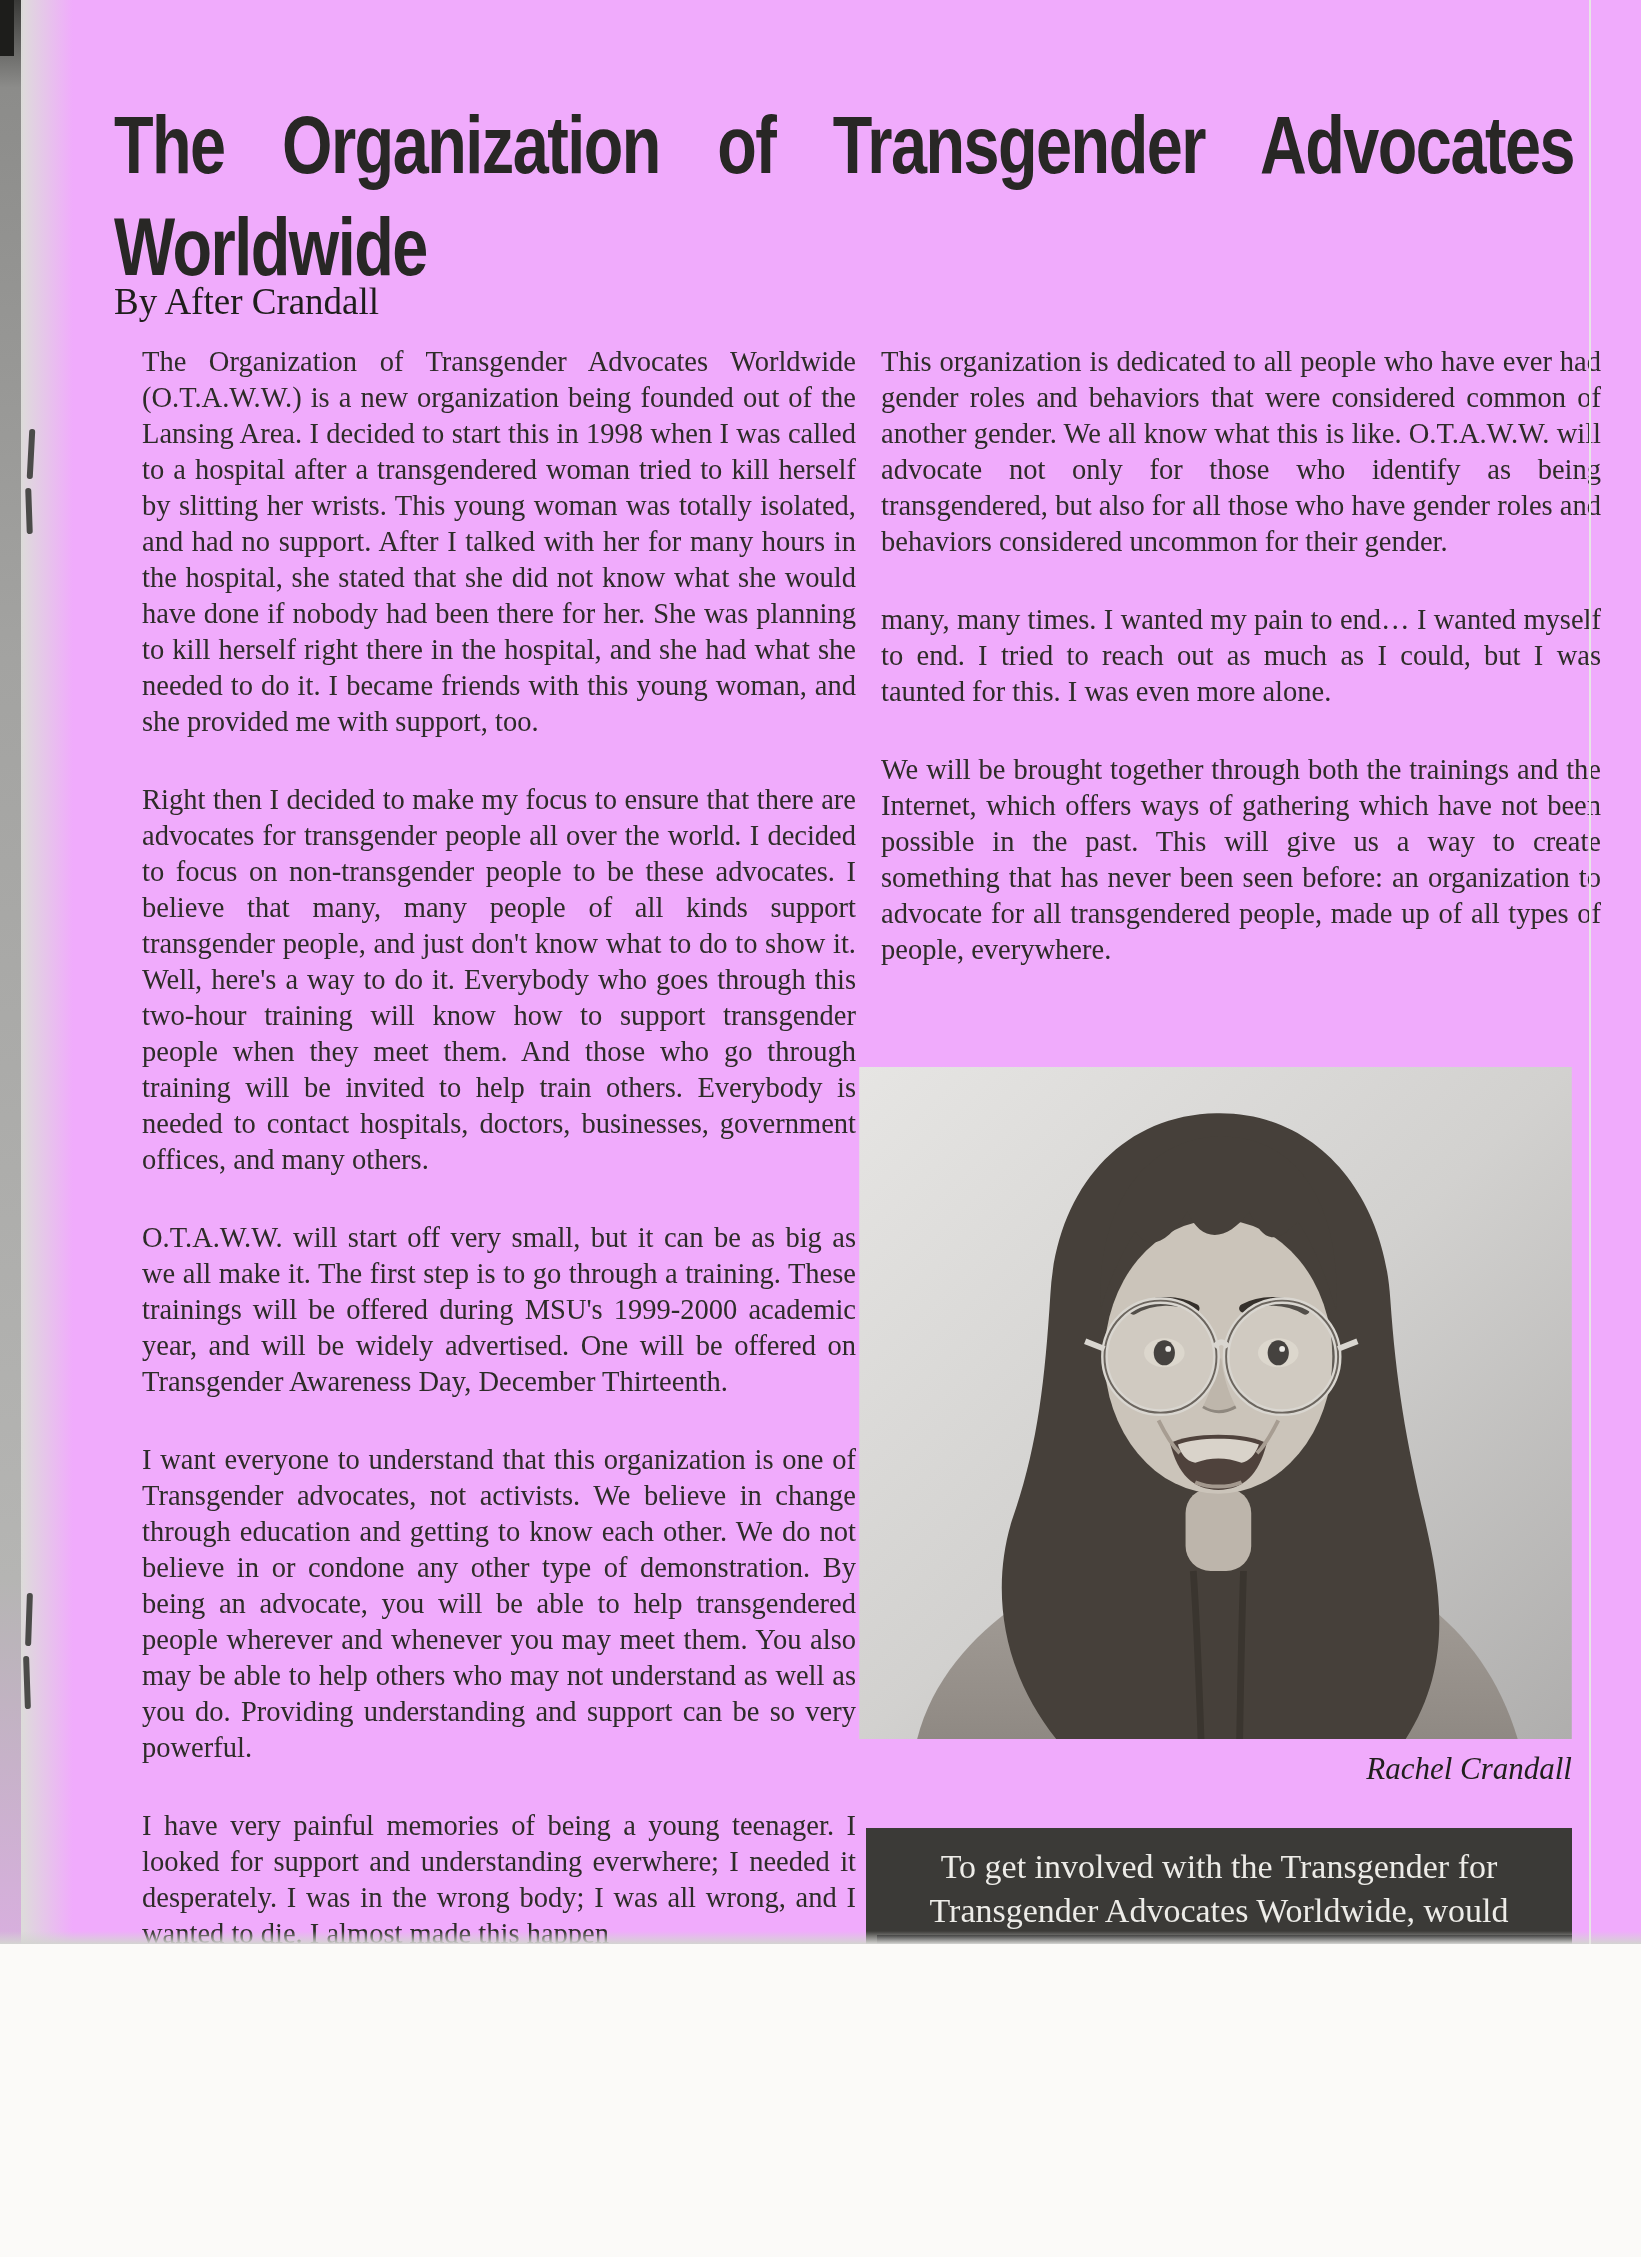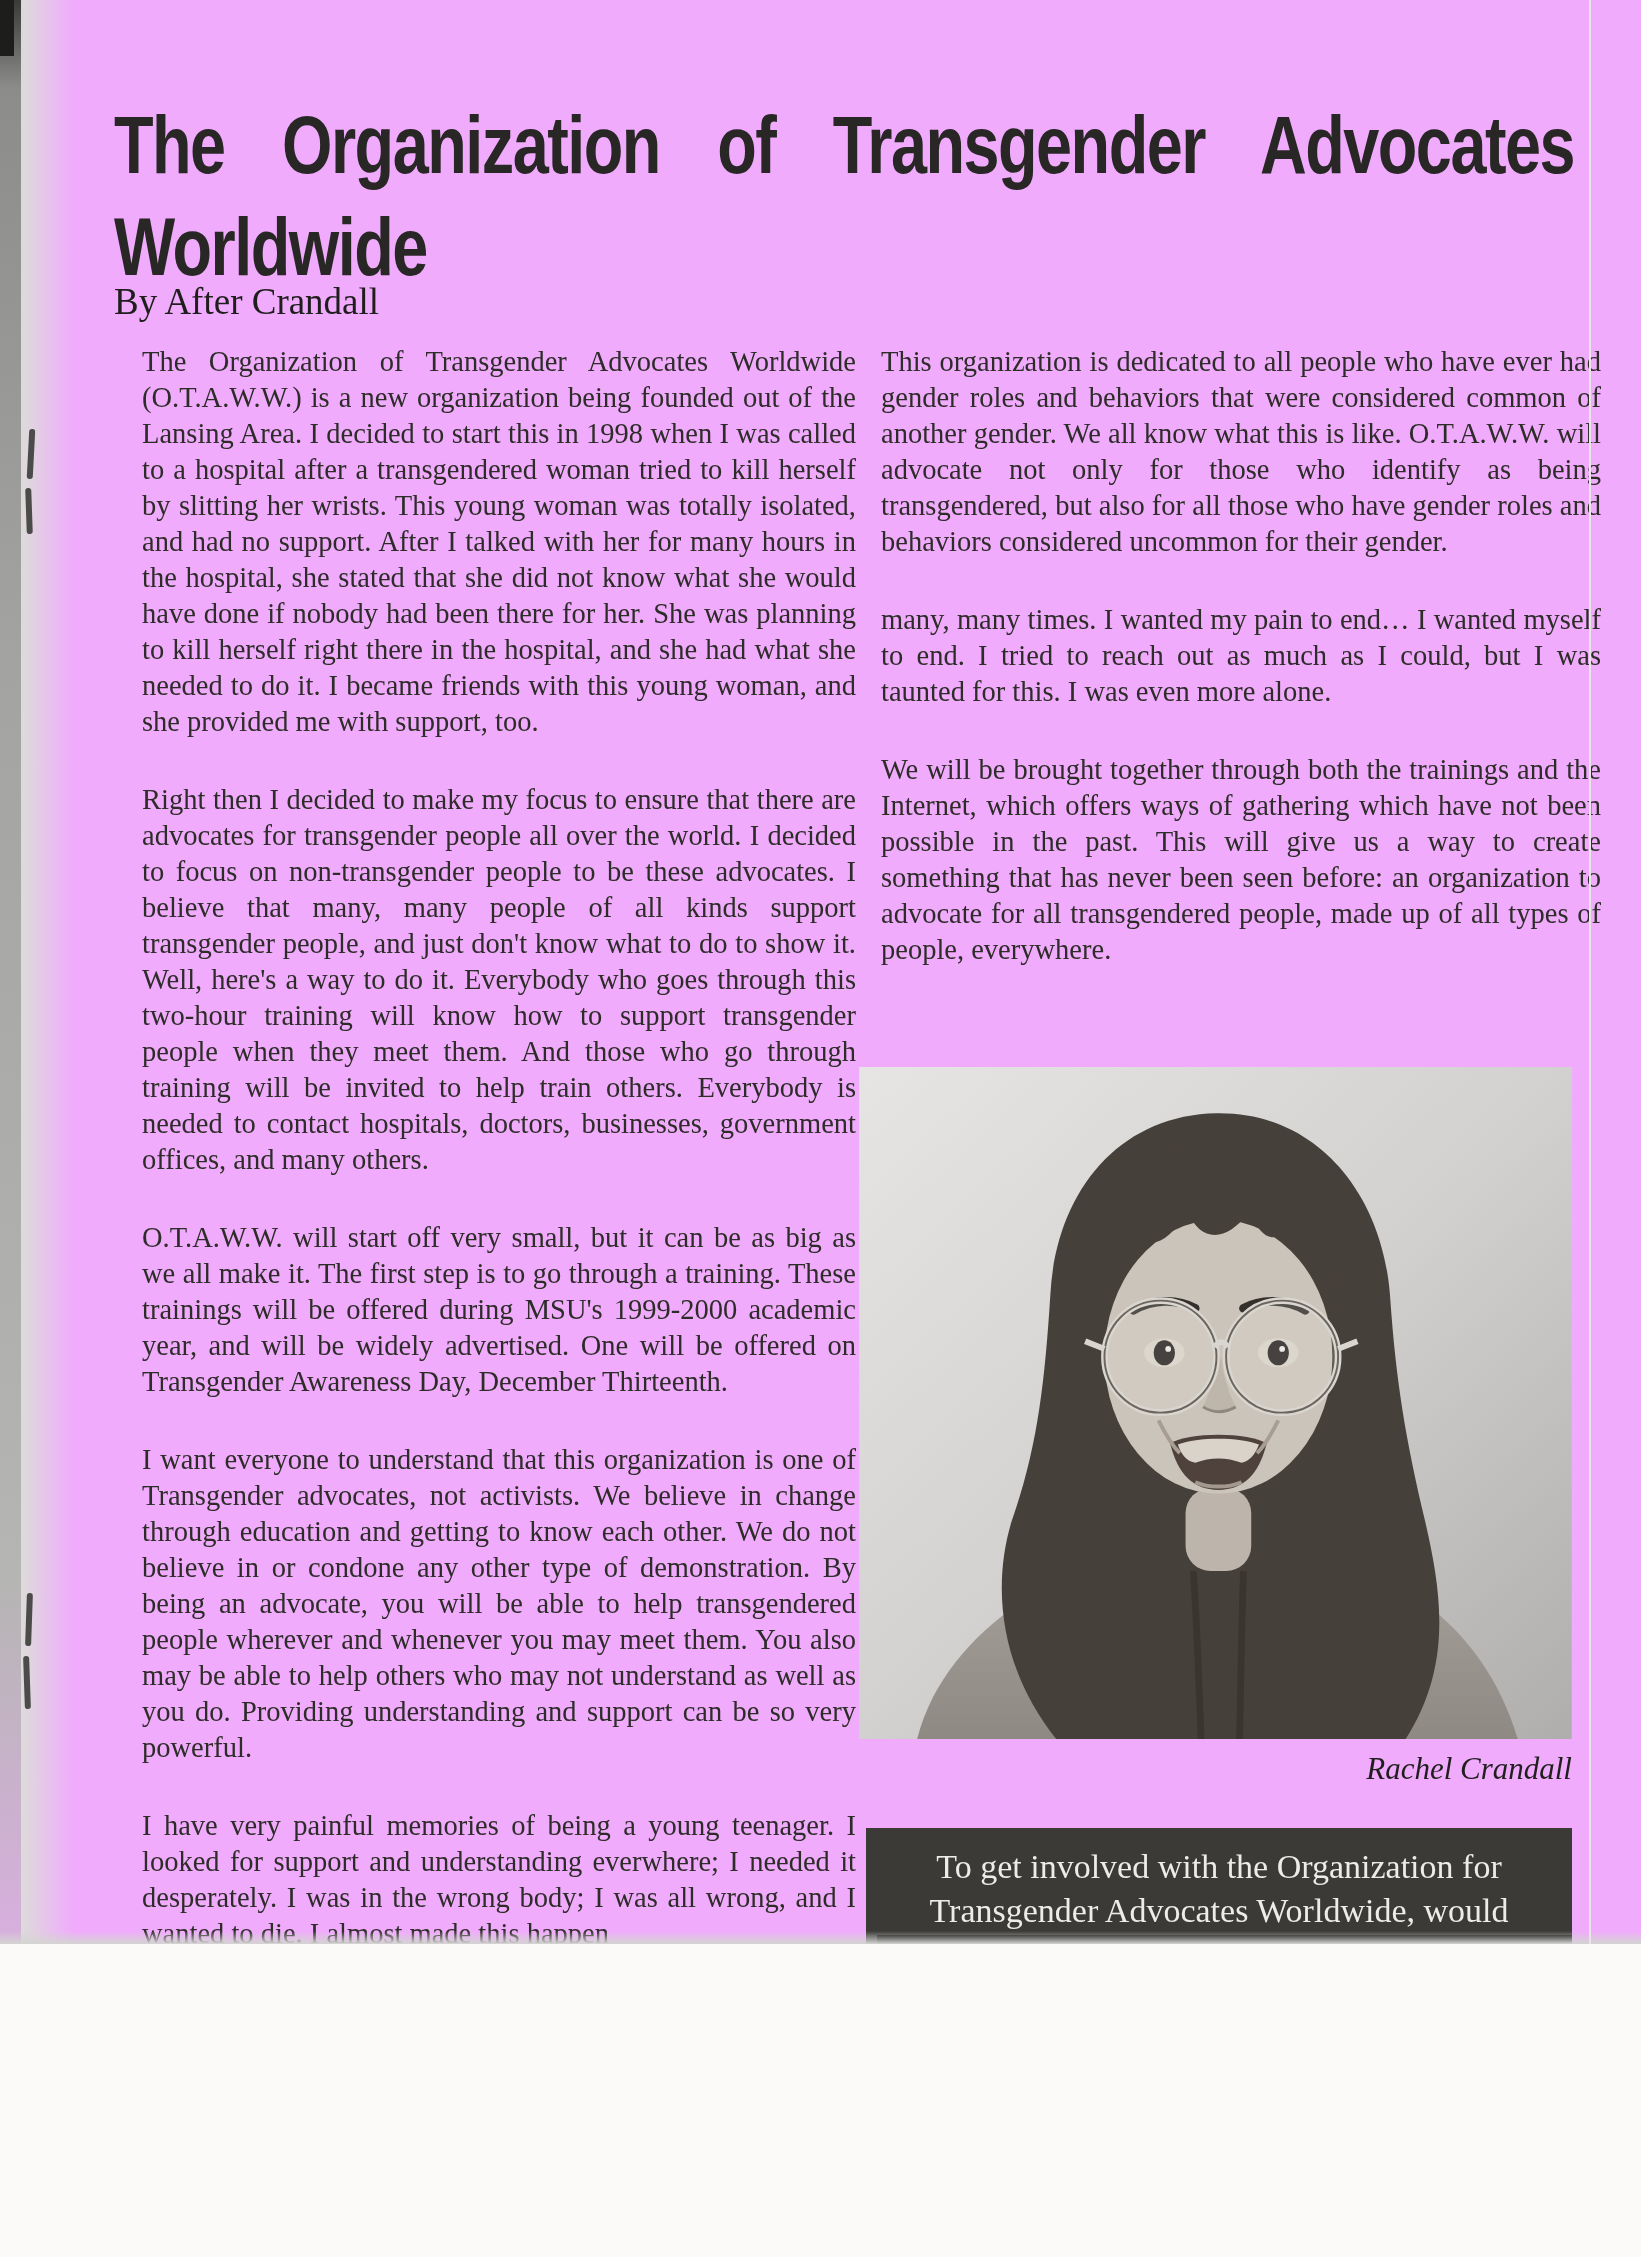--- a/index.html
+++ b/index.html
@@ -164,21 +164,21 @@
       <g stroke="#3a352f" stroke-width="7" fill="none">
         <path d="M346,522 C350,580 352,640 354,696"></path>
         <path d="M398,522 C396,580 395,640 394,696"></path>
       </g>
     </svg>
   </div>
   <div class="caption">Rachel Crandall</div>
 
   <div class="charcoal">
     <div class="charcoal-text">
-      <div>To get involved with the Organization for</div>
+      <div>To get involved with the Transgender for</div>
       <div>Transgender Advocates Worldwide, would</div>
     </div>
   </div>
   <div class="black-bar"></div>
 
   <div class="left-edge"></div>
   <div class="left-edge2"></div>
   <div class="corner-blob"></div>
   <div class="staple" style="left:28px; top:429px; height:50px; transform:rotate(3deg);"></div>
   <div class="staple" style="left:26px; top:488px; height:46px; transform:rotate(-2deg);"></div>

